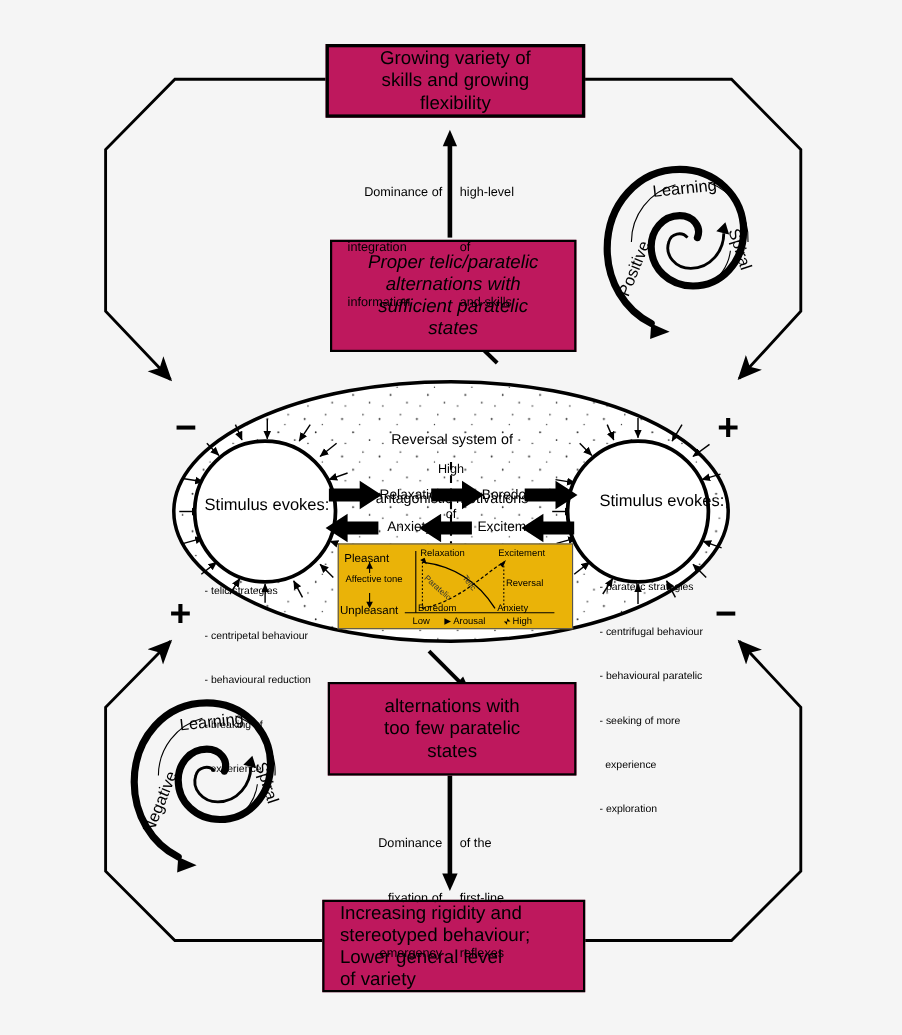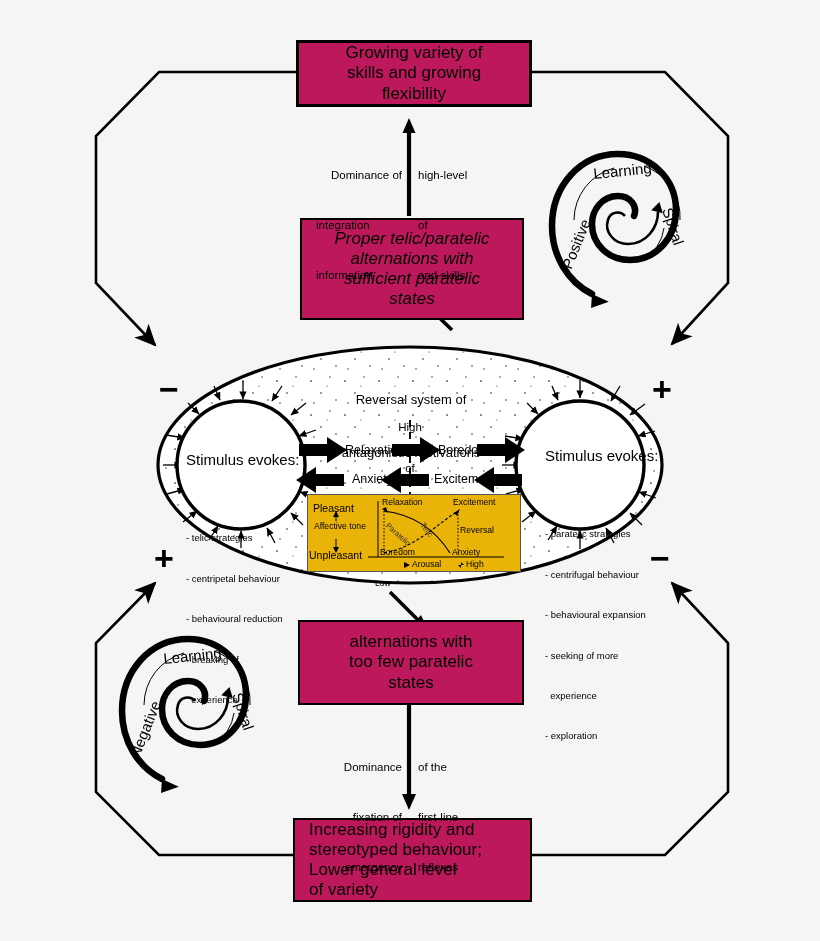--- a/index.html
+++ b/index.html
@@ -358,21 +358,21 @@
     <div>- behavioural reduction</div>
     <div>- breaking of</div>
     <div>  experience</div>
   </div>
 
   <div class="circ-text" style="left:545px; top:418px; width:128px;">
     <div class="circ-head">Stimulus evokes:</div>
     <div style="height:7px"></div>
     <div>- paratelic strategies</div>
     <div>- centrifugal behaviour</div>
-    <div>- behavioural expansion</div>
+    <div>- behavioural paratelic</div>
     <div>- seeking of more</div>
     <div>  experience</div>
     <div>- exploration</div>
   </div>
 
   <div class="state" style="left:345px; top:443px;">Relaxation</div>
   <div class="state" style="left:438px; top:443px;">Boredom</div>
   <div class="state" style="left:352px; top:472px;">Anxiety</div>
   <div class="state" style="left:434px; top:472px;">Excitement</div>
 
@@ -405,18 +405,18 @@
       <span>Affective tone</span>
     </div>
     <div class="inset-lbl big" style="left:1px; top:54px;">Unpleasant</div>
     <div class="inset-lbl" style="left:74px; top:2px;">Relaxation</div>
     <div class="inset-lbl" style="left:145px; top:2px;">Excitement</div>
     <div class="inset-lbl" style="left:72px; top:52px;">Boredom</div>
     <div class="inset-lbl" style="left:144px; top:52px;">Anxiety</div>
     <div class="inset-lbl" style="left:152px; top:30px;">Reversal</div>
     <div class="inset-lbl" style="left:82px; top:26px; transform:rotate(42deg); transform-origin:left top; font-size:7.6px; color:#333;">Paratelic</div>
     <div class="inset-lbl" style="left:118px; top:26px; transform:rotate(54deg); transform-origin:left top; font-size:7.6px; color:#333;">Telic</div>
-    <div class="inset-lbl" style="left:67px; top:64px;margin-top:19px;">Low</div>
+    <div class="inset-lbl" style="left:67px; top:64px;">Low</div>
     <div class="inset-lbl" style="left:104px; top:64px;">Arousal</div>
     <div class="inset-lbl" style="left:158px; top:64px;">High</div>
   </div>
 
 </div>
 
 </body></html>

